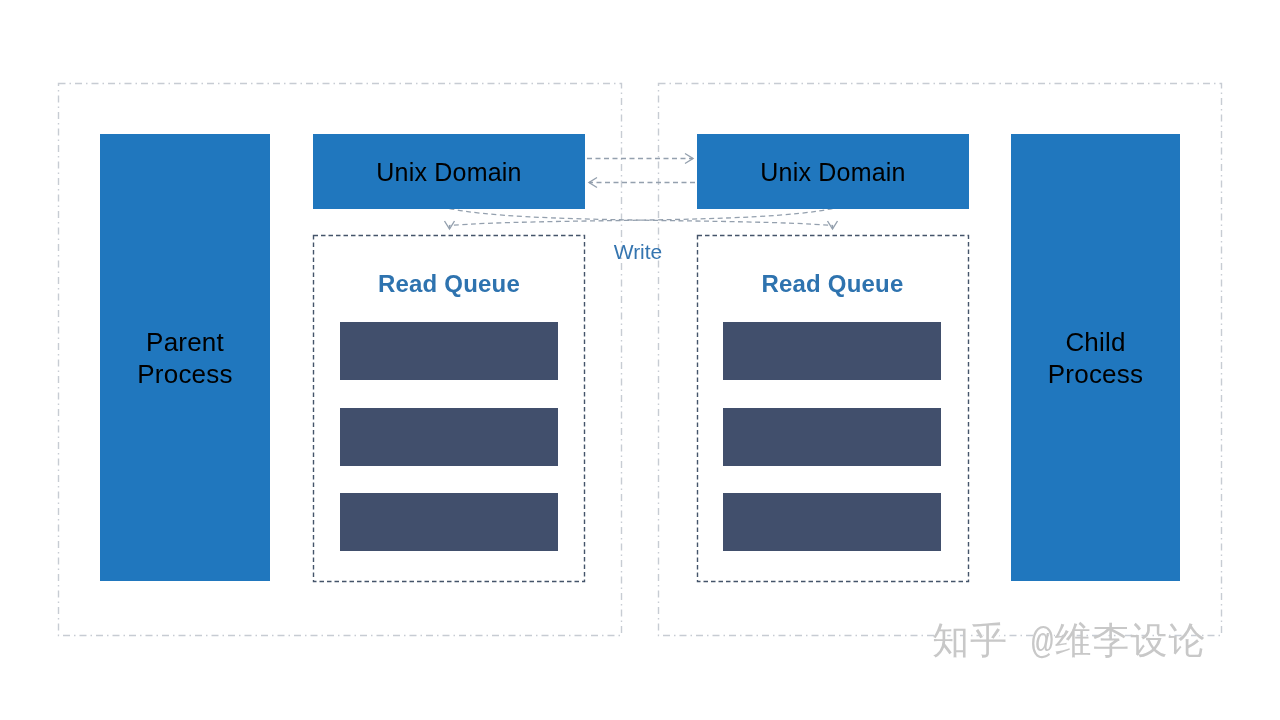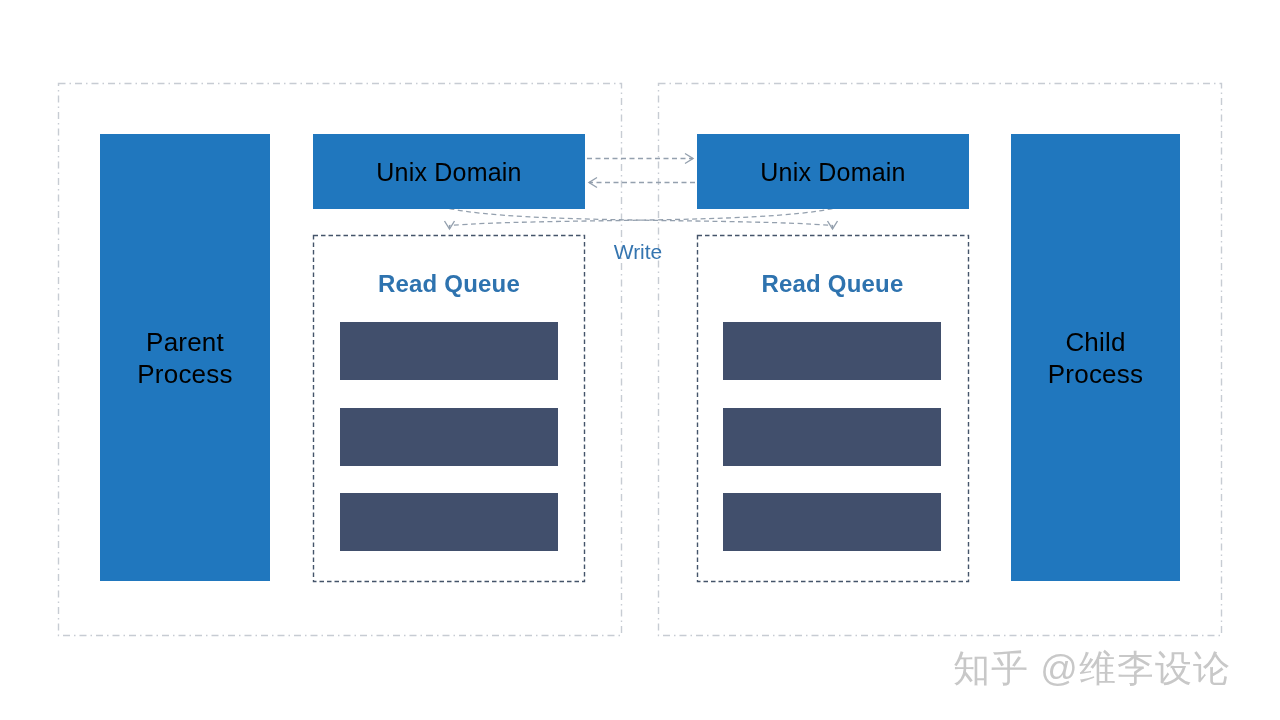--- a/index.html
+++ b/index.html
@@ -18,24 +18,24 @@
   .queue-label{
     position:absolute;text-align:center;color:#2E73AF;font-size:24px;line-height:28px;
     font-weight:700;letter-spacing:.2px;
   }
   .bar{position:absolute;background:#414F6C;width:218px;height:58px;}
   .write-label{
     position:absolute;left:562px;top:238px;width:152px;text-align:center;
     color:#3575B0;font-size:21px;line-height:27px;
   }
   .watermark{
-    position:absolute;right:28px;top:644px;width:320px;text-align:center;
+    position:absolute;right:28px;top:616px;width:320px;text-align:left;
     color:#c8c8c8;font-size:37px;letter-spacing:1px;
     text-shadow:2px 2px 0 #ffffff;
-    font-family:Liberation Sans, sans-serif;
+    font-family:Liberation Mono, monospace;
   }
 </style>
 </head>
 <body>
 
 <div class="stage">
 
   <svg class="overlay" viewBox="0 0 1280 720" xmlns="http://www.w3.org/2000/svg">
     <defs>
       <marker id="chev" viewBox="0 0 14 14" markerWidth="14" markerHeight="14" refX="11" refY="7" orient="auto" markerUnits="userSpaceOnUse">

